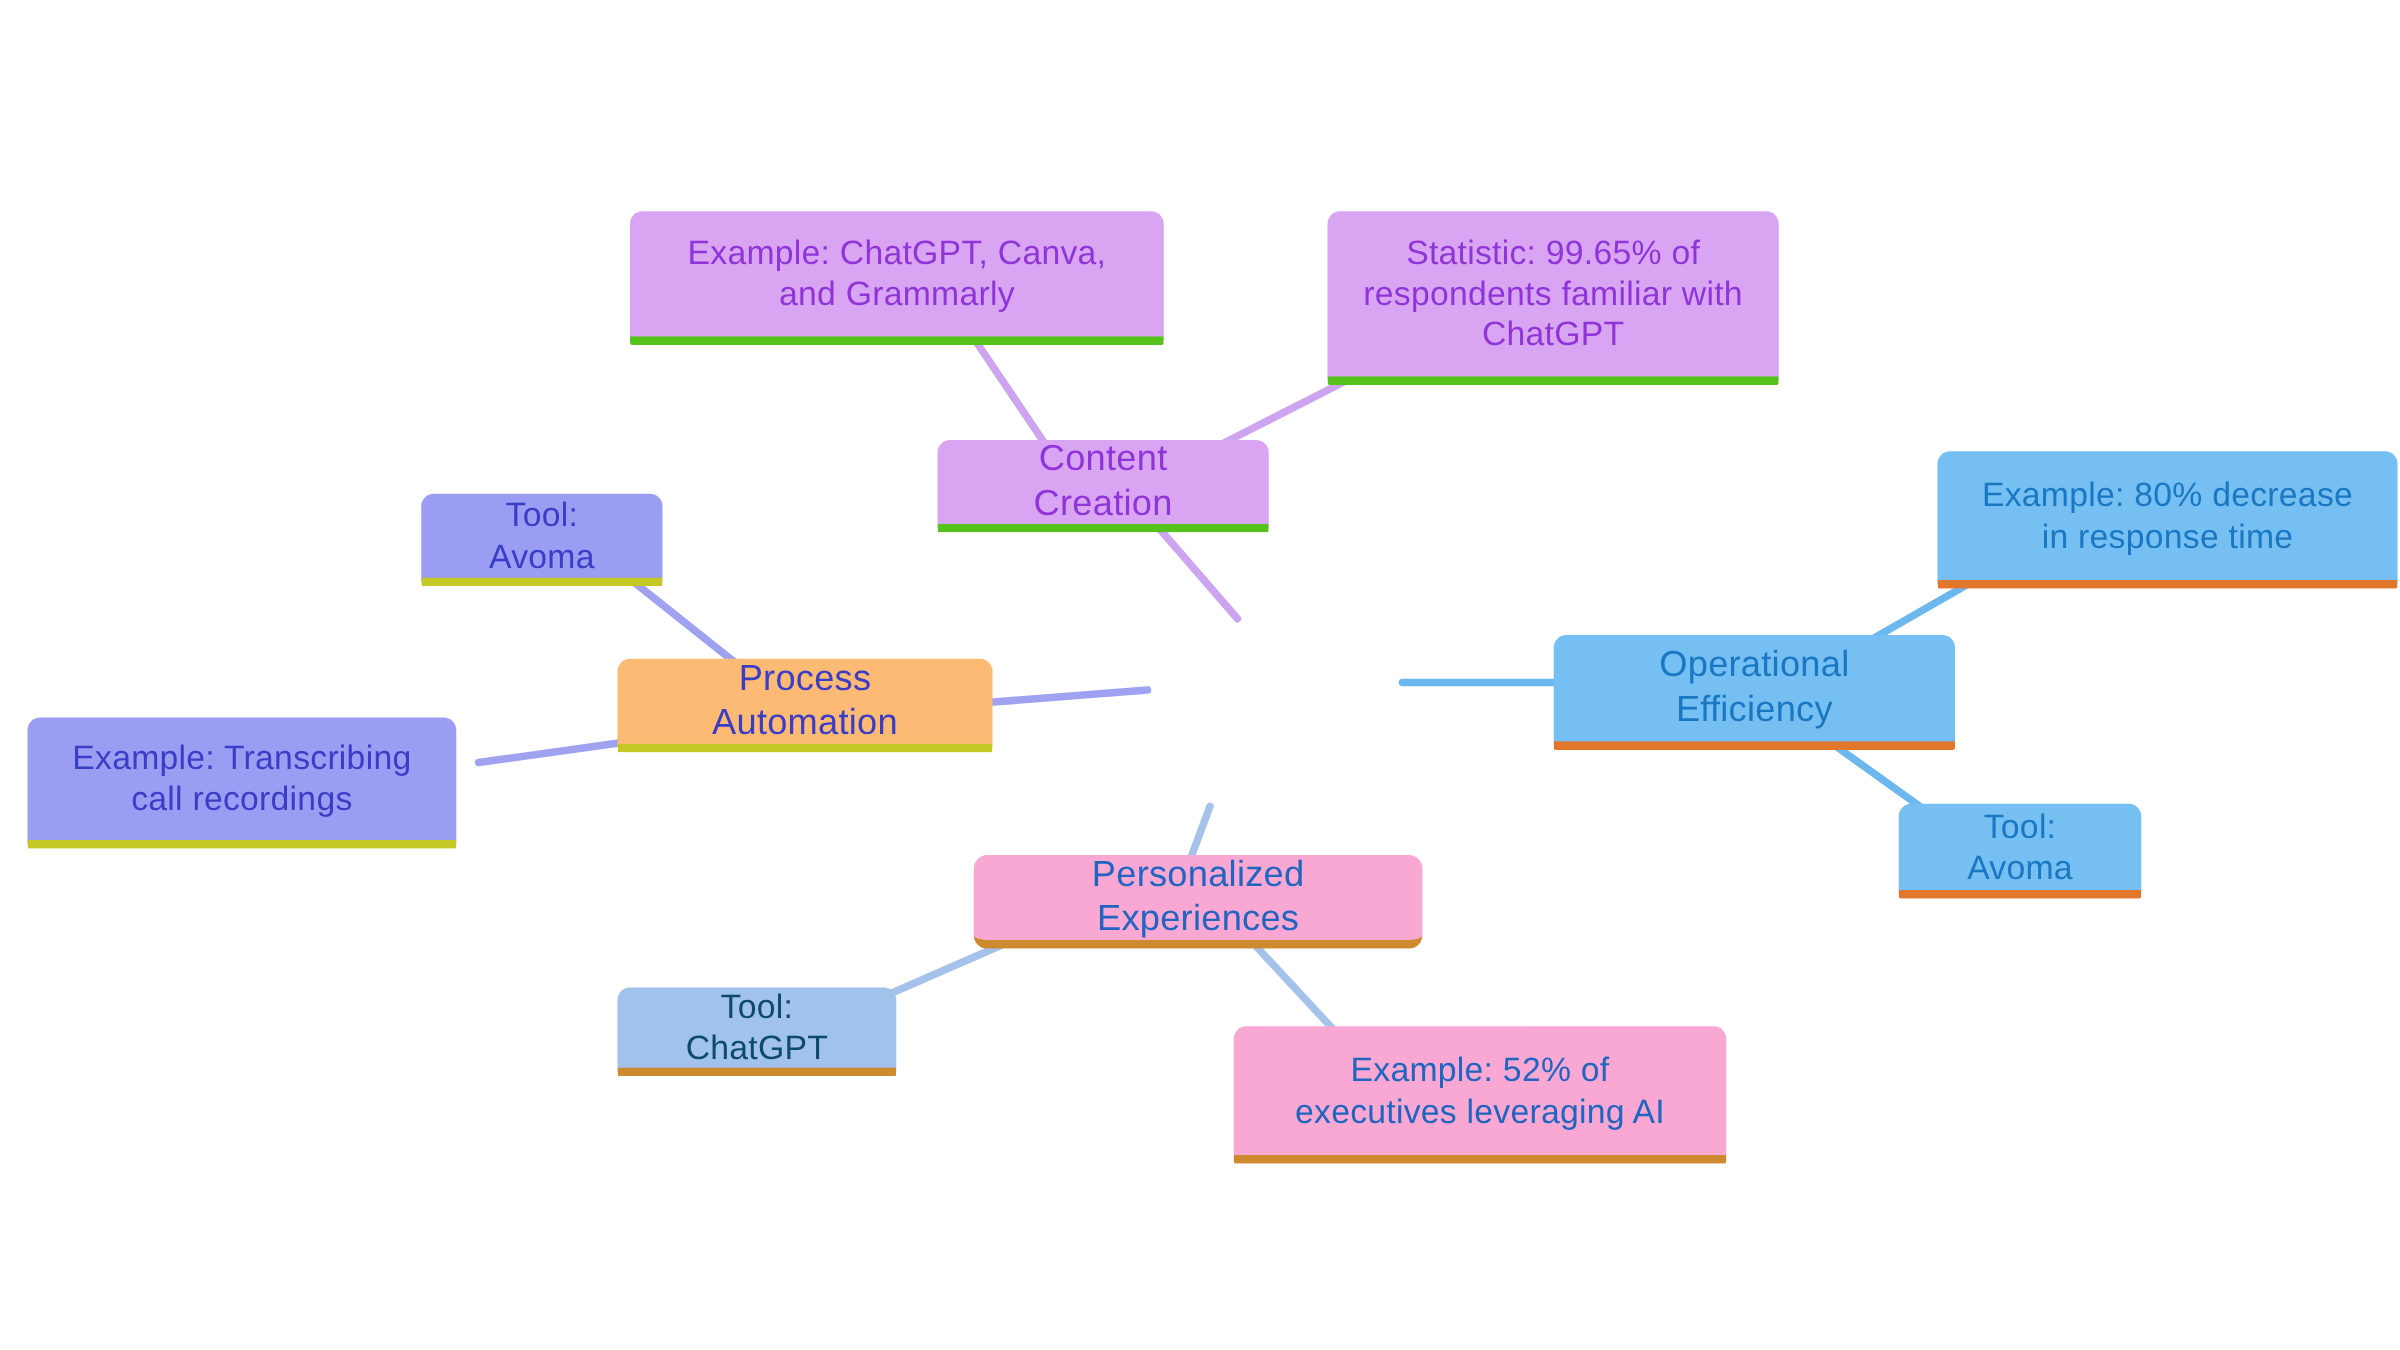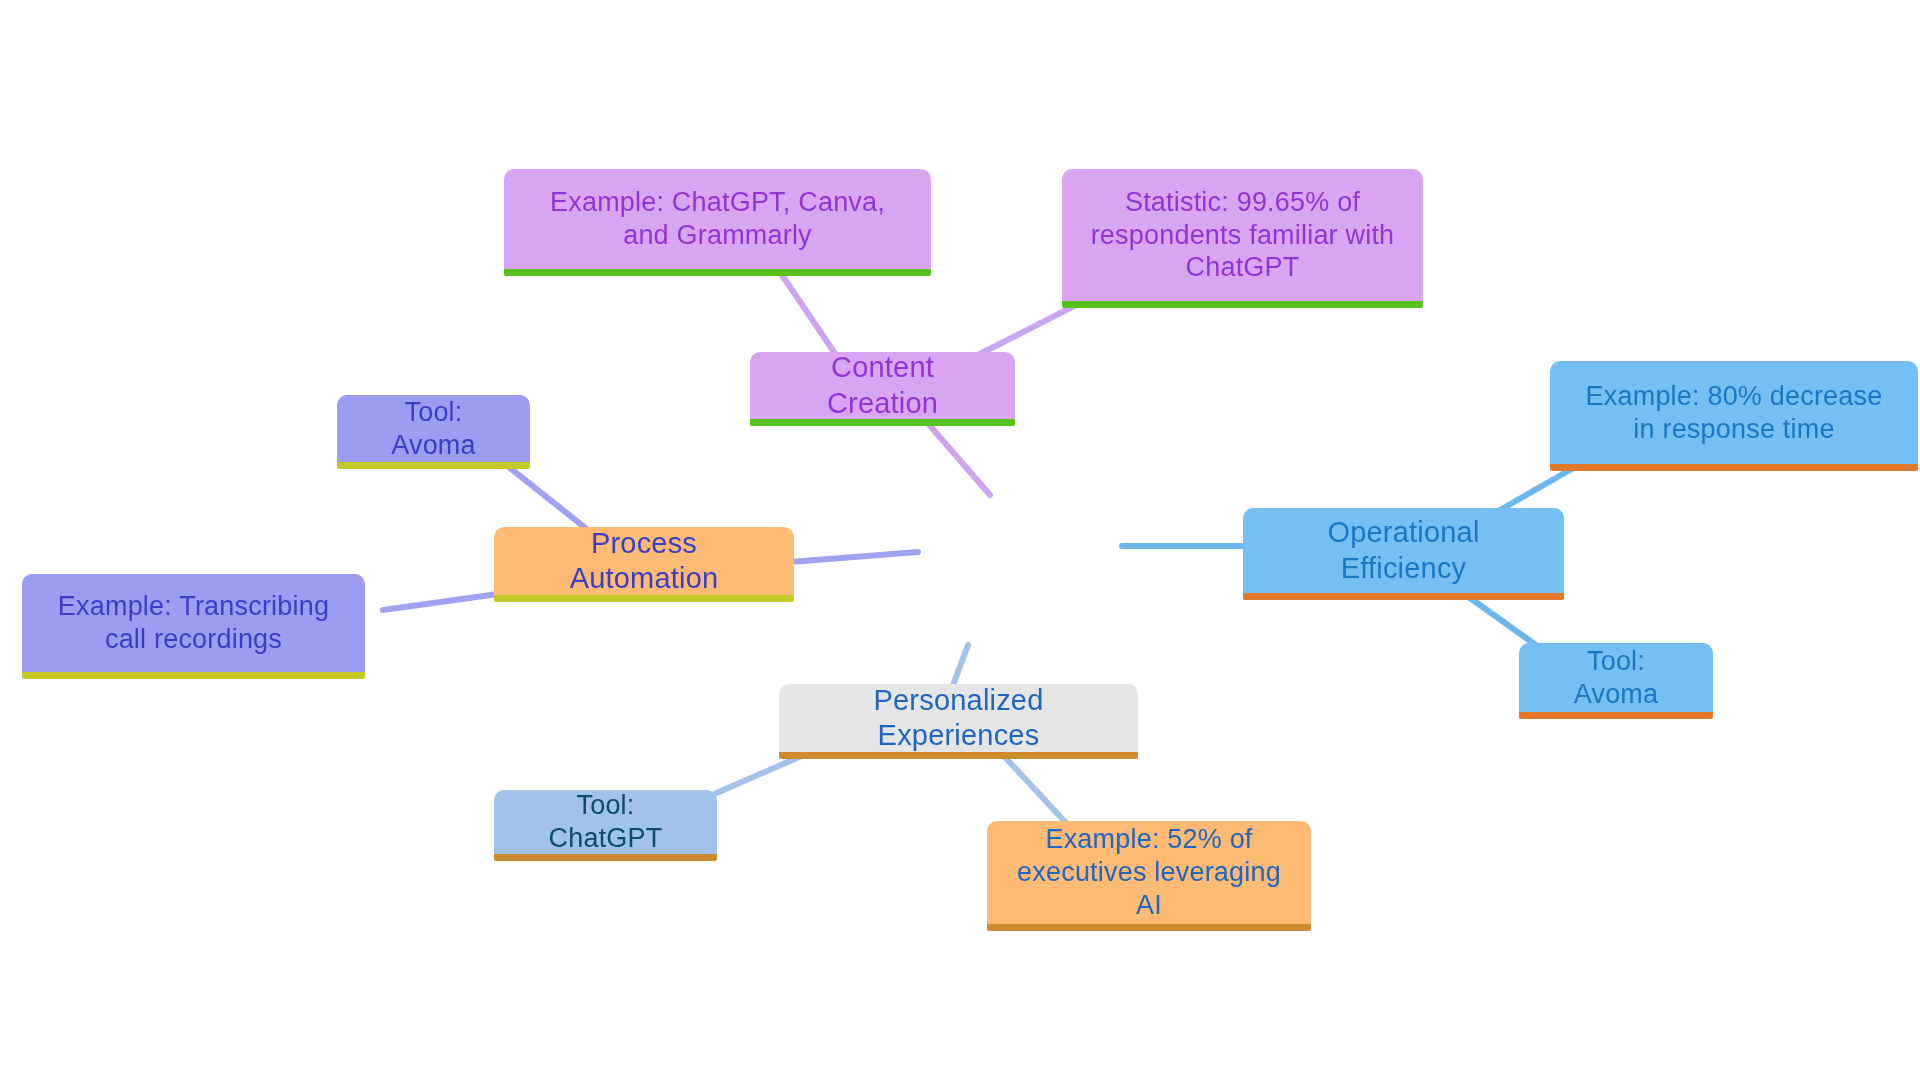--- a/index.html
+++ b/index.html
@@ -92,19 +92,19 @@
   <div class="node child" style="left: 337px; top: 395px; width: 193px; height: 74px; background-color: rgb(155, 157, 243); color: rgb(58, 62, 198); border-bottom-color: rgb(198, 200, 37);">Tool: Avoma</div>
 
   <div class="node child" style="left: 22px; top: 574px; width: 343px; height: 105px; background-color: rgb(155, 157, 243); color: rgb(58, 62, 198); border-bottom-color: rgb(198, 200, 37);">Example: Transcribing call recordings</div>
 
   <div class="node branch" style="left: 1243px; top: 508px; width: 321px; height: 92px; background-color: rgb(117, 191, 242); color: rgb(26, 120, 194); border-bottom-color: rgb(226, 118, 43);">Operational Efficiency</div>
 
   <div class="node child" style="left: 1550px; top: 361px; width: 368px; height: 110px; background-color: rgb(117, 191, 242); color: rgb(26, 120, 194); border-bottom-color: rgb(226, 118, 43);">Example: 80% decrease in response time</div>
 
   <div class="node child" style="left: 1519px; top: 643px; width: 194px; height: 76px; background-color: rgb(117, 191, 242); color: rgb(26, 120, 194); border-bottom-color: rgb(226, 118, 43);">Tool: Avoma</div>
 
-  <div class="node branch" style="left: 779px; top: 684px; width: 359px; height: 75px; background-color: #e5e5e5; color: rgb(32, 101, 192); border-bottom-color: rgb(206, 138, 47);">Personalized Experiences</div>
+  <div class="node branch" style="left: 779px; top: 684px; width: 359px; height: 75px; background-color: #f9a8d4; color: rgb(32, 101, 192); border-bottom-color: rgb(206, 138, 47); border-radius: 11px;">Personalized Experiences</div>
 
   <div class="node child" style="left: 494px; top: 790px; width: 223px; height: 71px; background-color: rgb(160, 194, 235); color: #0c4a6e; border-bottom-color: rgb(206, 138, 47);">Tool: ChatGPT</div>
 
-  <div class="node child" style="left: 987px; top: 821px; width: 324px; height: 110px; background-color: #fdba74; color: rgb(32, 101, 192); border-bottom-color: rgb(206, 138, 47);">Example: 52% of executives leveraging AI</div>
+  <div class="node child" style="left: 987px; top: 821px; width: 394px; height: 110px; background-color: #f9a8d4; color: rgb(32, 101, 192); border-bottom-color: rgb(206, 138, 47);">Example: 52% of executives leveraging AI</div>
 
 </div>
 
 </body></html>

